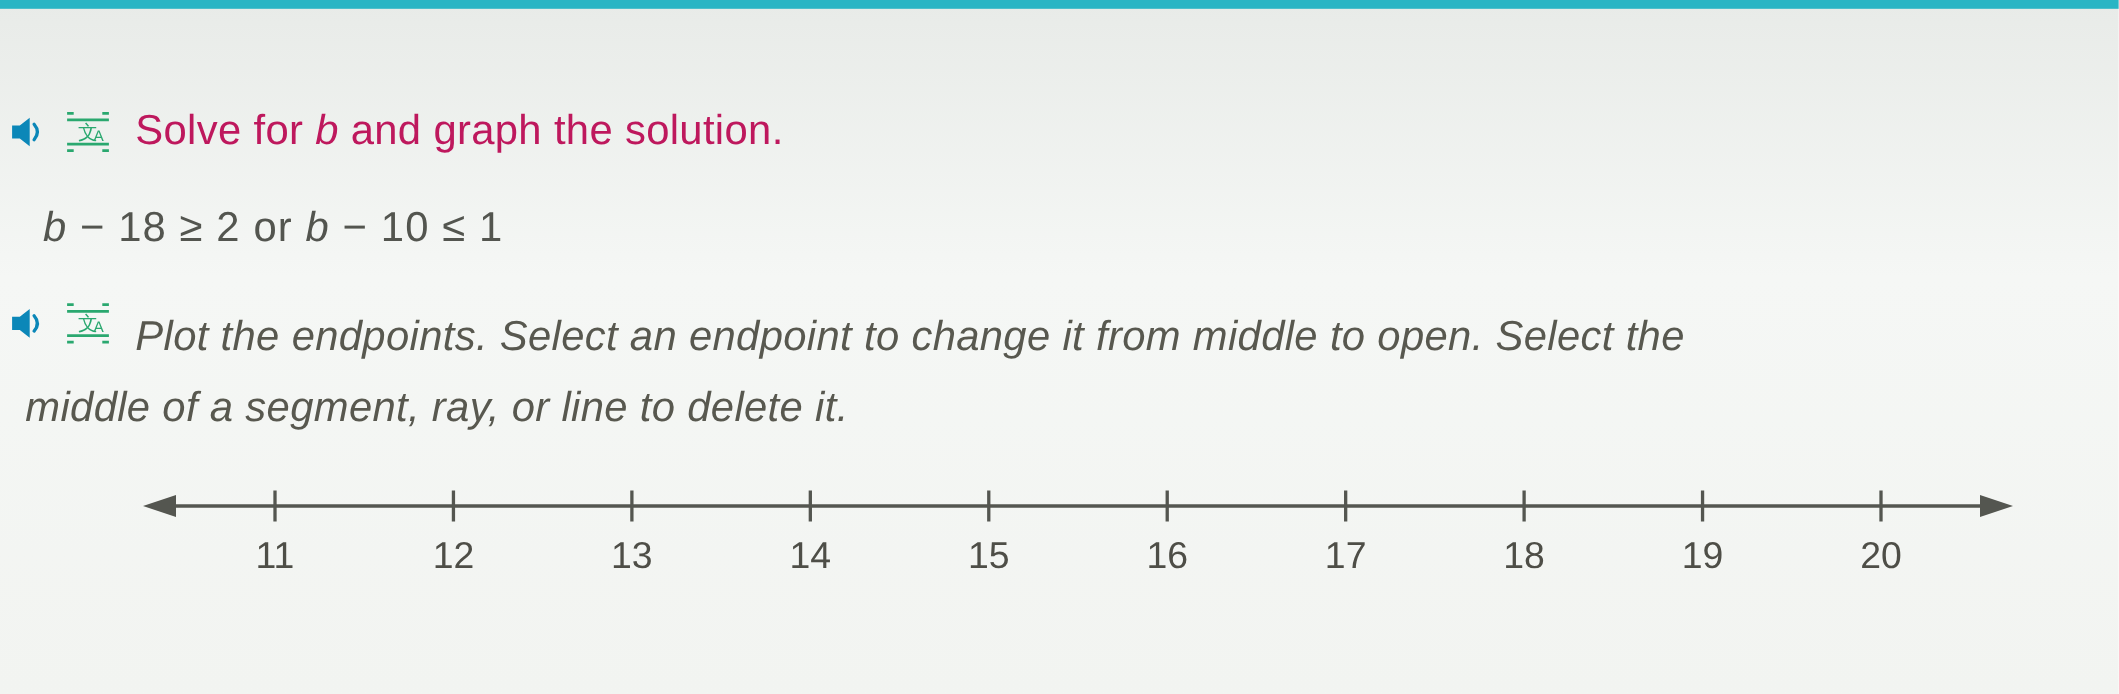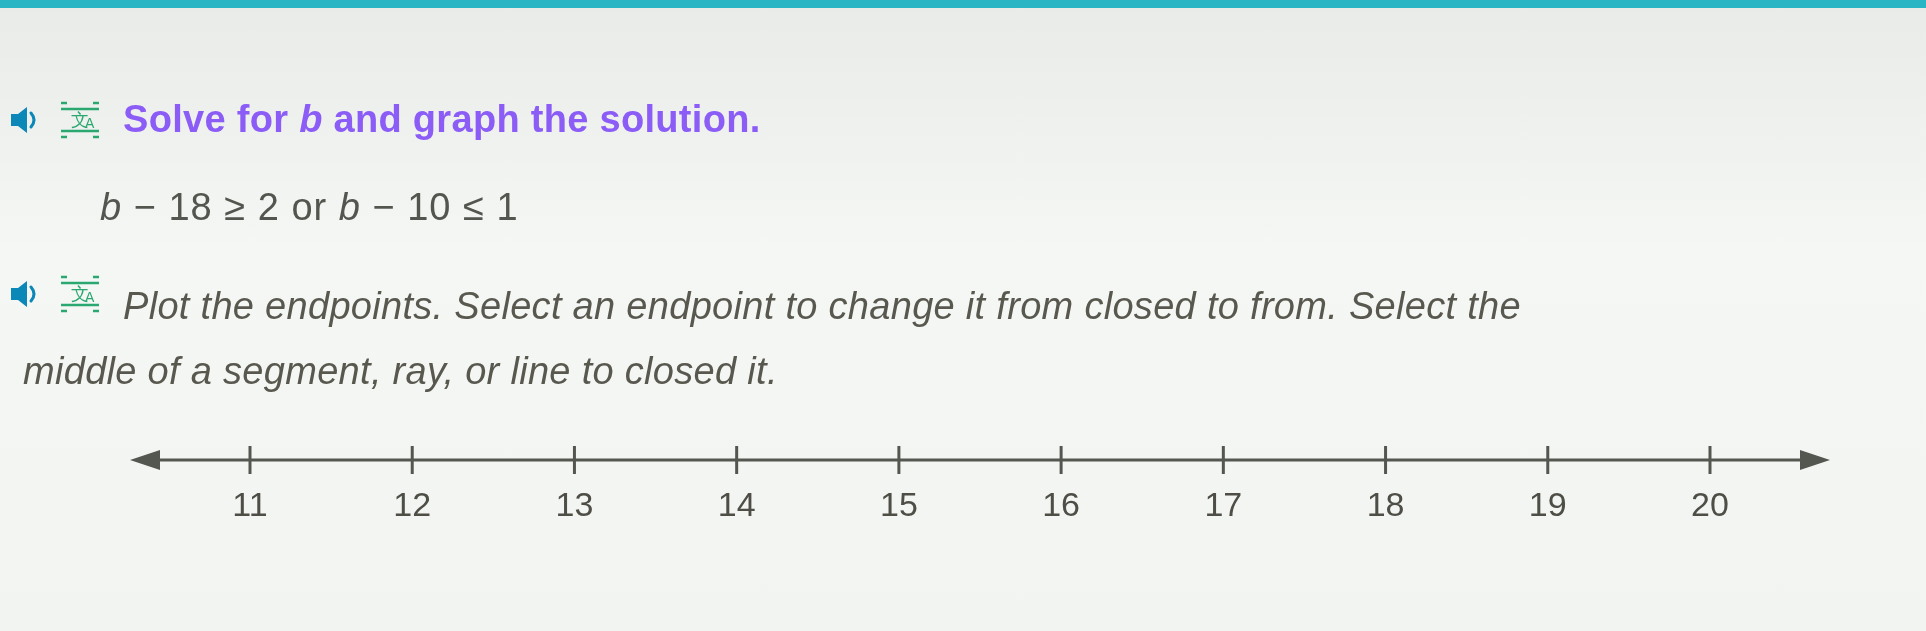--- a/index.html
+++ b/index.html
@@ -40,30 +40,29 @@
       height: 38px;
       display: inline-flex;
       align-items: center;
       justify-content: center;
       margin-right: 18px;
       flex-shrink: 0;
       position: relative;
     }
     .question-text {
       font-size: 38px;
-      color: #8b5cf6;
+      color: #be185d;
       letter-spacing: 0.3px;
-      font-weight: bold;
     }
     .question-text .var {
       font-style: italic;
     }
     .inequality-row {
-      padding-left: 100px;
       margin-bottom: 45px;
+      margin-left: 39px;
     }
     .inequality {
       font-size: 38px;
       color: #53554f;
       letter-spacing: 1px;
     }
     .inequality .var {
       font-style: italic;
     }
     .instruction-row {
@@ -156,22 +155,22 @@
       <span class="translate-icon">
         <svg width="50" height="38" viewBox="0 0 50 38">
           <path d="M 6 2 L 12 2 M 6 8 L 44 8 M 44 2 L 38 2" stroke="#2aa86f" stroke-width="2.5" fill="none"></path>
           <path d="M 6 36 L 12 36 M 6 30 L 44 30 M 44 36 L 38 36" stroke="#2aa86f" stroke-width="2.5" fill="none"></path>
           <text x="16" y="25" font-size="18" fill="#2aa86f" font-family="Arial">文</text>
           <text x="30" y="27" font-size="14" fill="#2aa86f" font-family="Arial">A</text>
         </svg>
       </span>
     </div>
     <div>
-      <div class="instruction-text">Plot the endpoints. Select an endpoint to change it from closed to from. Select the</div>
-      <div class="instruction-text" style="margin-left:-100px;">middle of a segment, ray, or line to closed it.</div>
+      <div class="instruction-text">Plot the endpoints. Select an endpoint to change it from middle to open. Select the</div>
+      <div class="instruction-text" style="margin-left:-100px;">middle of a segment, ray, or line to delete it.</div>
     </div>
   </div>
 
   <div class="number-line-container">
     <div class="number-line">
       <svg class="nl-svg" viewBox="0 0 1700 90">
 
         <line class="nl-line" x1="20" y1="22" x2="1680" y2="22"></line>
 
         <polygon class="nl-arrow" points="0,22 30,12 30,32"></polygon>

